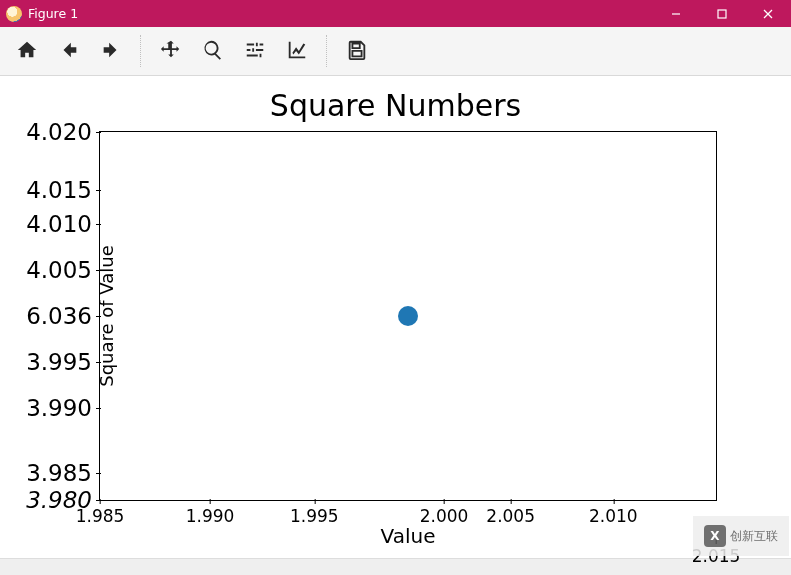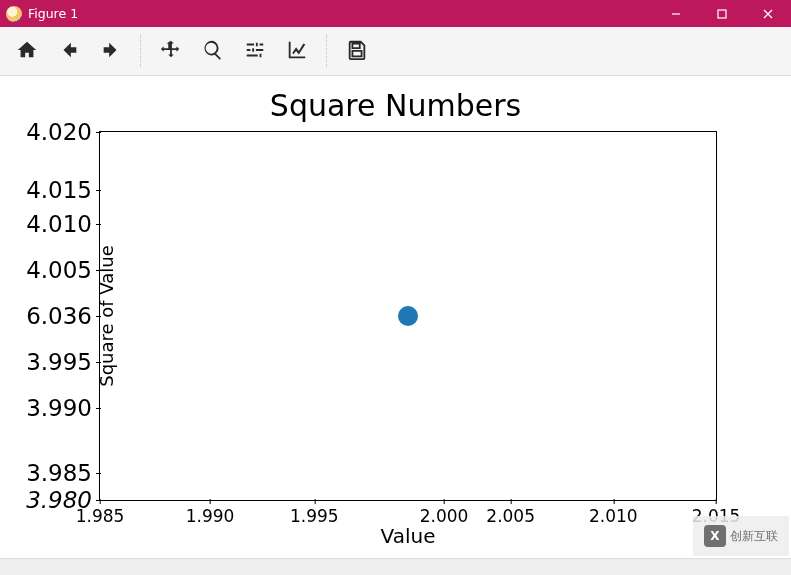--- a/index.html
+++ b/index.html
@@ -276,21 +276,21 @@
       <div class="ytick" style="top: 138px; text-align: center;">4.005</div>
       <div class="ytick" style="top: 92px;">4.010</div>
       <div class="ytick" style="top: 58px;">4.015</div>
       <div class="ytick" style="top: 0px;">4.020</div>
       <div class="xtick" style="left: 0px;">1.985</div>
       <div class="xtick" style="left: 110px;">1.990</div>
       <div class="xtick" style="left: 205.333px; margin-left: 9px;">1.995</div>
       <div class="xtick" style="left: 308px; margin-left: 36px;">2.000</div>
       <div class="xtick" style="left: 410.667px;">2.005</div>
       <div class="xtick" style="left: 513.333px;">2.010</div>
-      <div class="xtick" style="left: 616px;">2.015</div>
+      <div class="xtick" style="left: 616px; margin-top: 40px;">2.015</div>
       <div class="marker" style="left: 308px; top: 184px; background: rgb(31, 119, 180);"></div>
     </div>
 
   <div class="watermark">
     <div class="wm-icon">X</div>
     <span>创新互联</span>
   </div>
 </div>
 
 <div class="statusbar">

